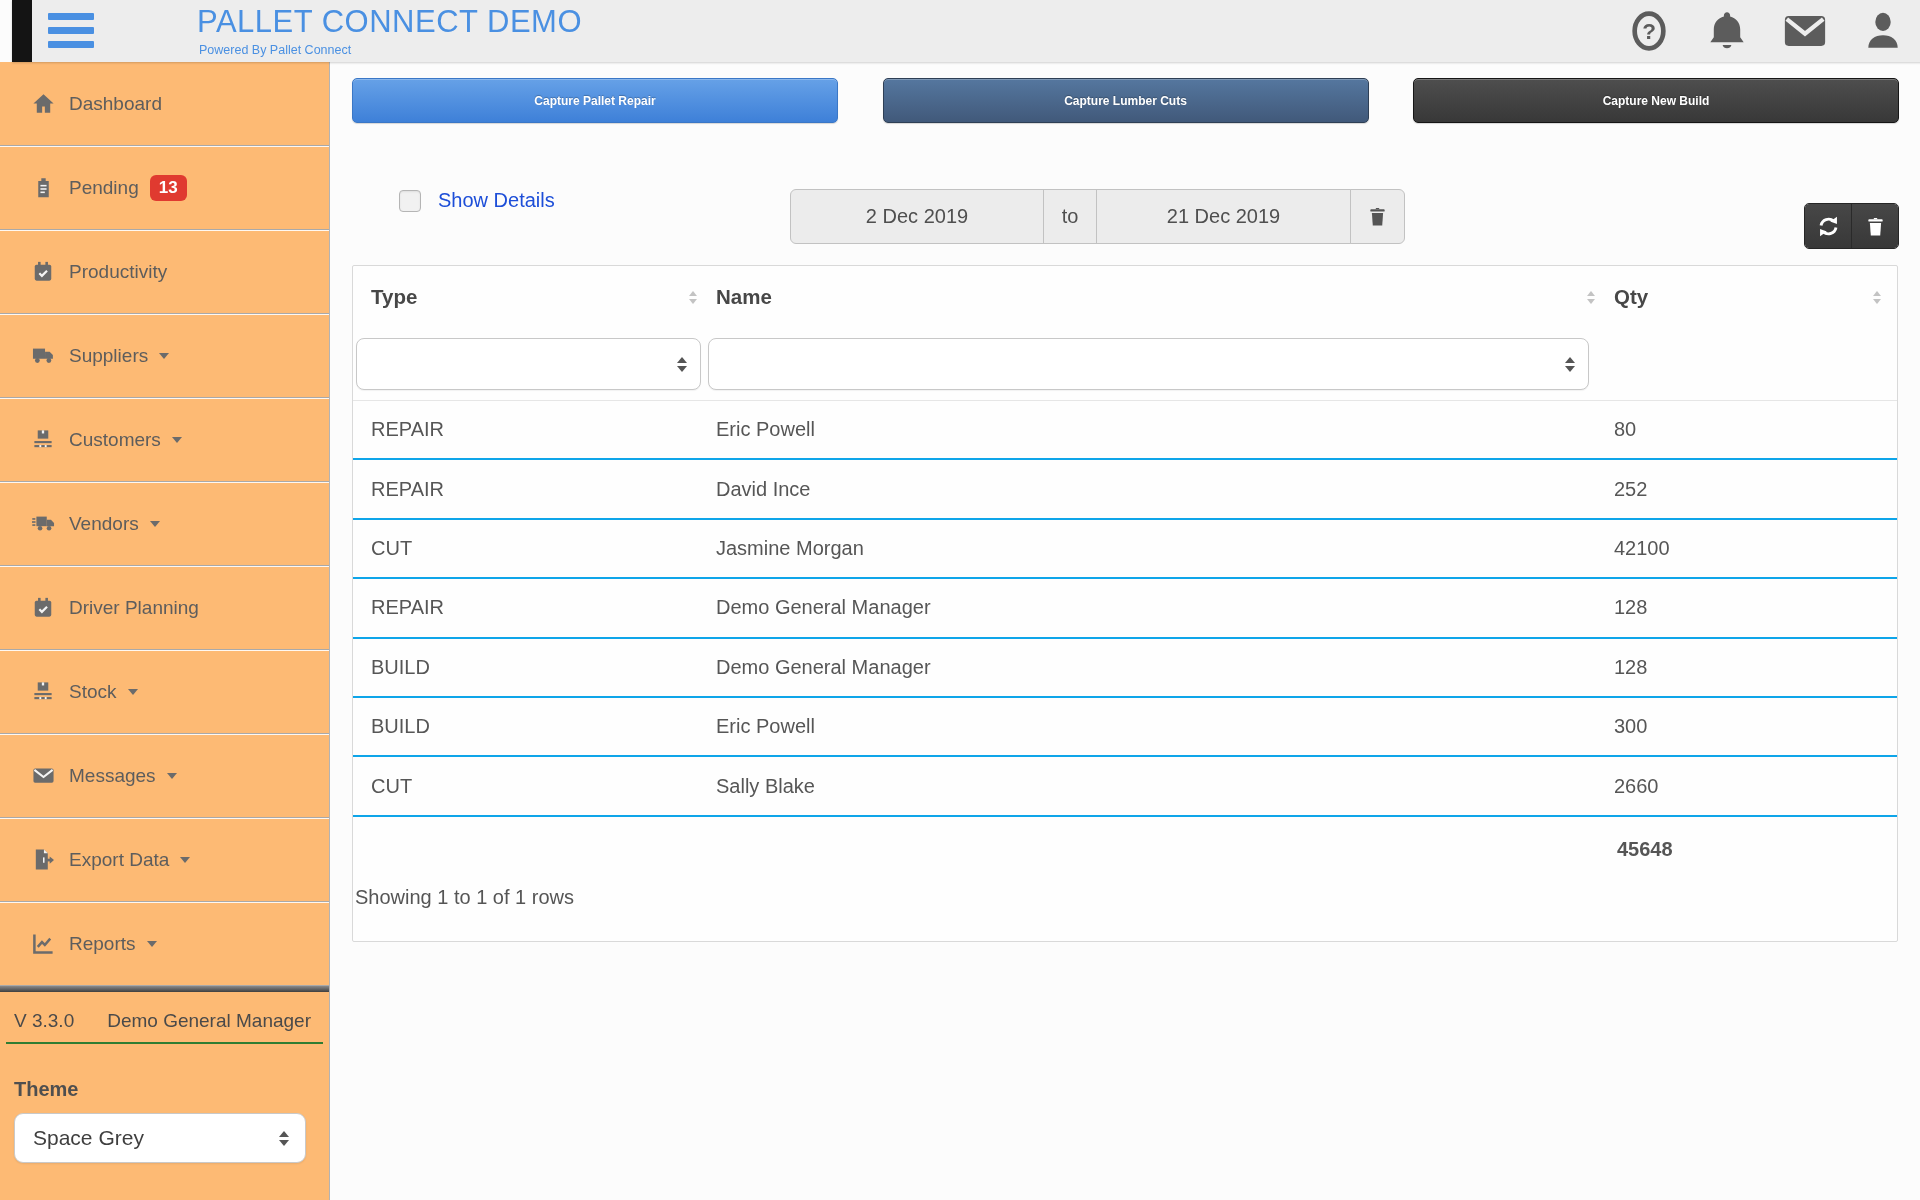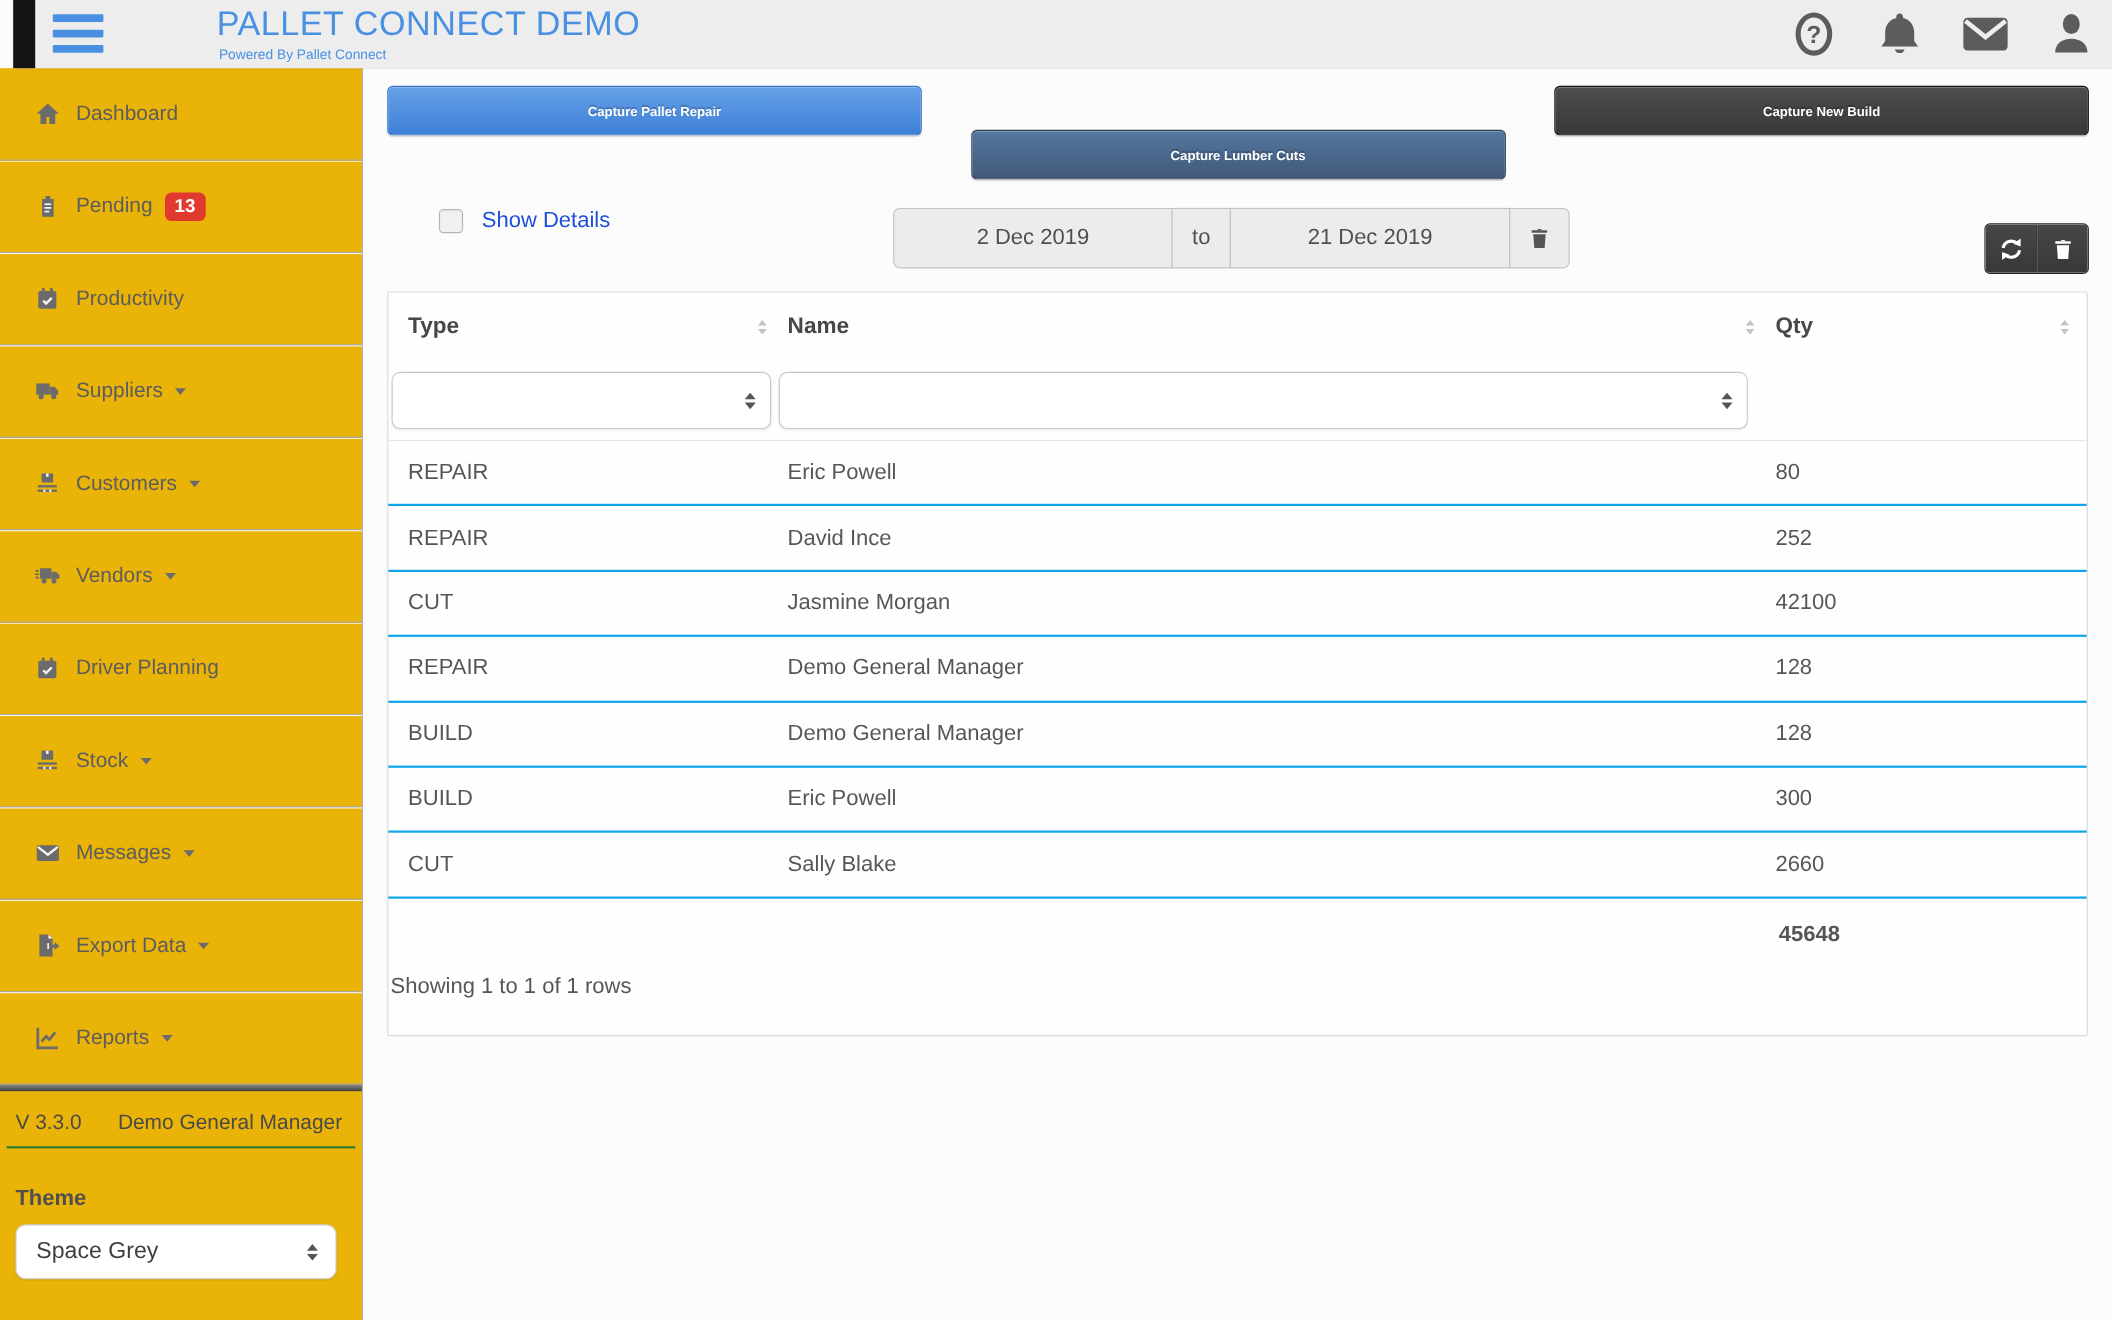--- a/index.html
+++ b/index.html
@@ -13,21 +13,21 @@
     box-shadow:0 1px 2px rgba(0,0,0,.18);z-index:5;}
   .dark-corner{position:absolute;left:0;top:0;width:20px;height:62px;background:#141414;}
   .hamburger{position:absolute;left:36px;top:13px;width:46px;height:36px;cursor:pointer;}
   .hamburger .bar{height:7px;background:#4a90e2;border-radius:1px;margin-bottom:7px;}
   .app-title{position:absolute;left:185px;top:4px;font-size:31px;color:#4a90e2;letter-spacing:.5px;}
   .app-subtitle{position:absolute;left:187px;top:43px;font-size:12.5px;color:#4a90e2;}
   .header-icons{position:absolute;right:26px;top:0;height:62px;display:flex;align-items:center;gap:32px;color:#5c5c5c;}
   .hicon{width:46px;height:46px;display:flex;align-items:center;justify-content:center;cursor:pointer;}
   .hicon svg{display:block;}
   
-  .sidebar{position:absolute;left:0;top:62px;width:330px;height:1138px;background:#eab308;
+  .sidebar{position:absolute;left:0;top:62px;width:330px;height:1138px;background:#fdba74;
     border-right:1px solid #b3b3b3;box-sizing:border-box;}
   .side-item{height:83px;border-bottom:1px solid #a9a9a9;box-shadow:0 1px 0 rgba(255,255,255,.9);
     display:flex;align-items:center;padding-left:30px;color:#5d5d5d;font-size:19px;cursor:pointer;}
   .sicon{width:26px;margin-right:13px;color:#6b6b6b;display:flex;justify-content:center;}
   .badge{background:#e03a30;color:#fff;font-weight:bold;border-radius:6px;padding:3px 9px;margin-left:11px;font-size:17px;}
   .caret{margin-left:11px;width:0;height:0;border:5.5px solid transparent;border-top:6.5px solid #6b6b6b;margin-top:6px;}
   .side-divider{height:6px;background:linear-gradient(#8a8a8a,#3f3f3f);margin-top:0;}
   .version-row{display:flex;justify-content:space-between;align-items:center;margin:8px 6px 0 6px;
     padding:0 12px 0 8px;height:42px;border-bottom:2px solid #2f7d32;font-size:19px;color:#4a4a4a;}
   .theme-label{margin:34px 0 12px 14px;font-weight:bold;font-size:20px;color:#4f4f4f;}
@@ -43,31 +43,31 @@
   .updown.small .u{border-width:4px;border-bottom-width:5px;}
   .updown.small .d{border-width:4px;border-top-width:5px;}
   
   .main{position:absolute;left:331px;top:62px;width:1589px;height:1138px;background:#fcfcfc;}
   .btn-row{position:absolute;left:21px;top:16px;width:1547px;display:flex;justify-content:space-between;}
   .cap-btn{width:486px;height:45px;border-radius:5px;color:#fff;font-size:12px;font-weight:600;
     display:flex;align-items:center;justify-content:center;cursor:pointer;
     text-shadow:0 -1px 1px rgba(0,0,0,.25);box-shadow:inset 0 1px 0 rgba(255,255,255,.25),0 1px 1px rgba(0,0,0,.15);
     box-sizing:border-box;}
   .cap-blue{background:linear-gradient(#66a1e7,#3e80d8);border:1px solid #3a77c6;}
-  .cap-steel{background:linear-gradient(#55779f,#41597a);border:1px solid #2e3f55;margin-top:40px;}
+  .cap-steel{background:linear-gradient(#55779f,#41597a);border:1px solid #2e3f55;}
   .cap-dark{background:linear-gradient(#4e4e4e,#383838);border:1px solid #161616;}
   .show-details{position:absolute;left:68px;top:127px;display:flex;align-items:center;gap:17px;}
   .checkbox{width:20px;height:20px;border:1px solid #b5b5b5;border-radius:4px;background:#f1f1f1;
     box-shadow:inset 0 1px 2px rgba(0,0,0,.08);cursor:pointer;}
   .show-details .lbl{font-size:20px;font-weight:normal;color:#1d4ed8;}
   .date-group{position:absolute;left:459px;top:127px;height:55px;display:flex;}
   .dseg{background:#ececec;border:1px solid #c2c2c2;box-sizing:border-box;display:flex;align-items:center;justify-content:center;
     font-size:20px;color:#4f4f4f;cursor:pointer;}
   .dseg+.dseg{margin-left:-1px;}
-  .dseg.first{width:254px;border-radius:6px 0 0 6px;margin-left:22px;}
+  .dseg.first{width:254px;border-radius:6px 0 0 6px;}
   .dseg.mid{width:54px;}
   .dseg.second{width:255px;}
   .dseg.last{width:55px;border-radius:0 6px 6px 0;color:#555;}
   .tool-group{position:absolute;left:1473px;top:141px;height:44px;display:flex;border:1px solid #262626;border-radius:5px;overflow:hidden;}
   .tbtn{width:46px;background:linear-gradient(#474747,#383838);display:flex;align-items:center;justify-content:center;cursor:pointer;color:#fff;}
   .tbtn+.tbtn{border-left:1px solid #2a2a2a;}
   
   .table-card{position:absolute;left:21px;top:203px;width:1546px;height:677px;border:1px solid #d9d9d9;
     background:#fefefe;border-radius:2px;box-sizing:border-box;}
   .col-type{width:360px;box-sizing:border-box;padding-left:18px;display:flex;align-items:center;}

